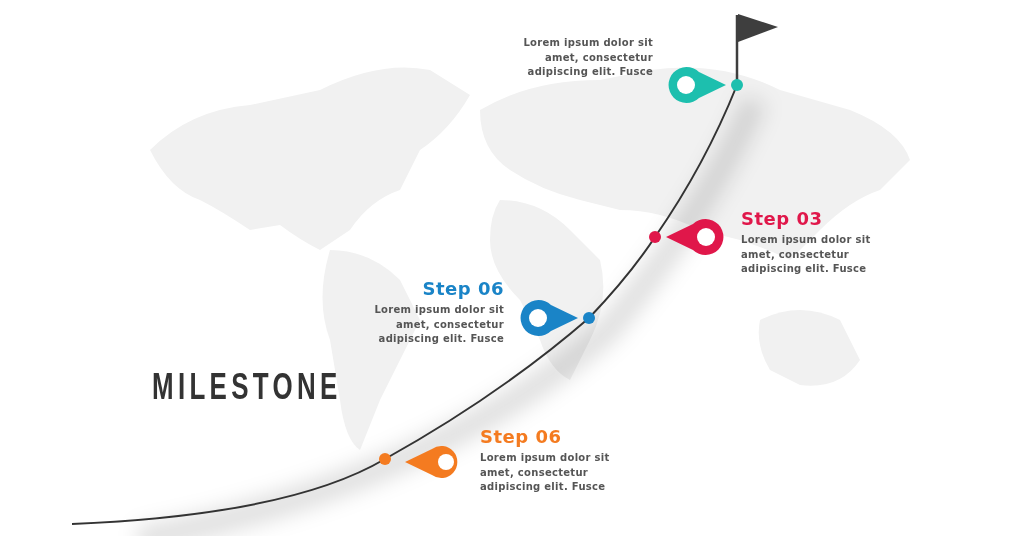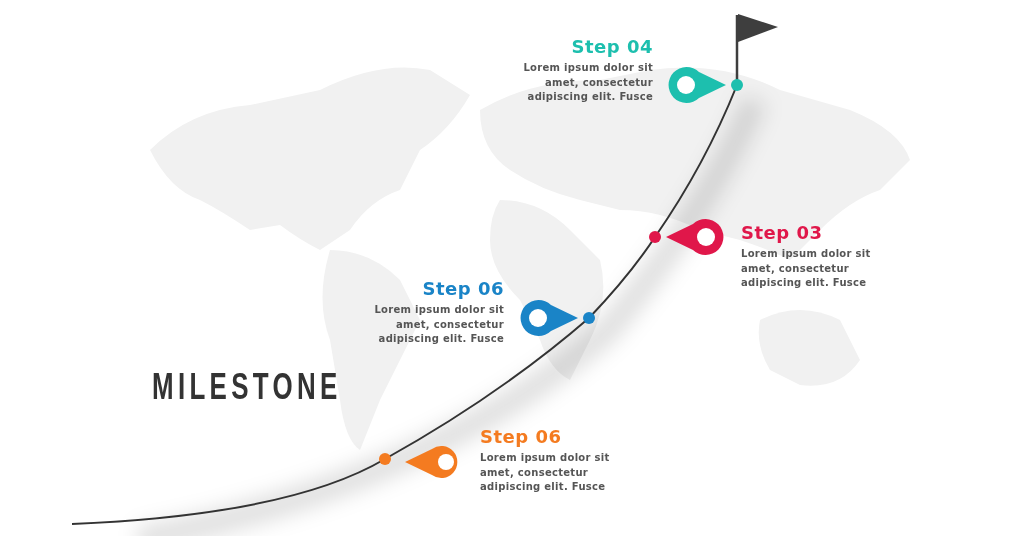--- a/index.html
+++ b/index.html
@@ -60,29 +60,28 @@
     <circle cx="737" cy="85" r="6" fill="#1DBFAE"></circle>
     <g>
       <path d="M726 85 L699 72 A18 18 0 1 0 699 98 Z" fill="#1DBFAE"></path>
       <circle cx="686" cy="85" r="9" fill="#fff"></circle>
     </g>
   </svg>
 
   <div class="title">MILESTONE</div>
 
   <div class="step right" style="left:520px;top:36px;width:133px;">
-    <div class="heading" style="color:#1DBFAE;">Step 04</div>
     <div class="body">
       <div>Lorem ipsum dolor sit</div>
       <div>amet, consectetur</div>
       <div>adipiscing elit. Fusce</div>
     </div>
   </div>
 
-  <div class="step left" style="left:741px;top:222px;width:140px;">
+  <div class="step left" style="left:741px;top:208px;width:140px;">
     <div class="heading" style="color:#E0174A;">Step 03</div>
     <div class="body">
       <div>Lorem ipsum dolor sit</div>
       <div>amet, consectetur</div>
       <div>adipiscing elit. Fusce</div>
     </div>
   </div>
 
   <div class="step right" style="left:370px;top:278px;width:134px;">
     <div class="heading" style="color:#1A84C7;">Step 06</div>

